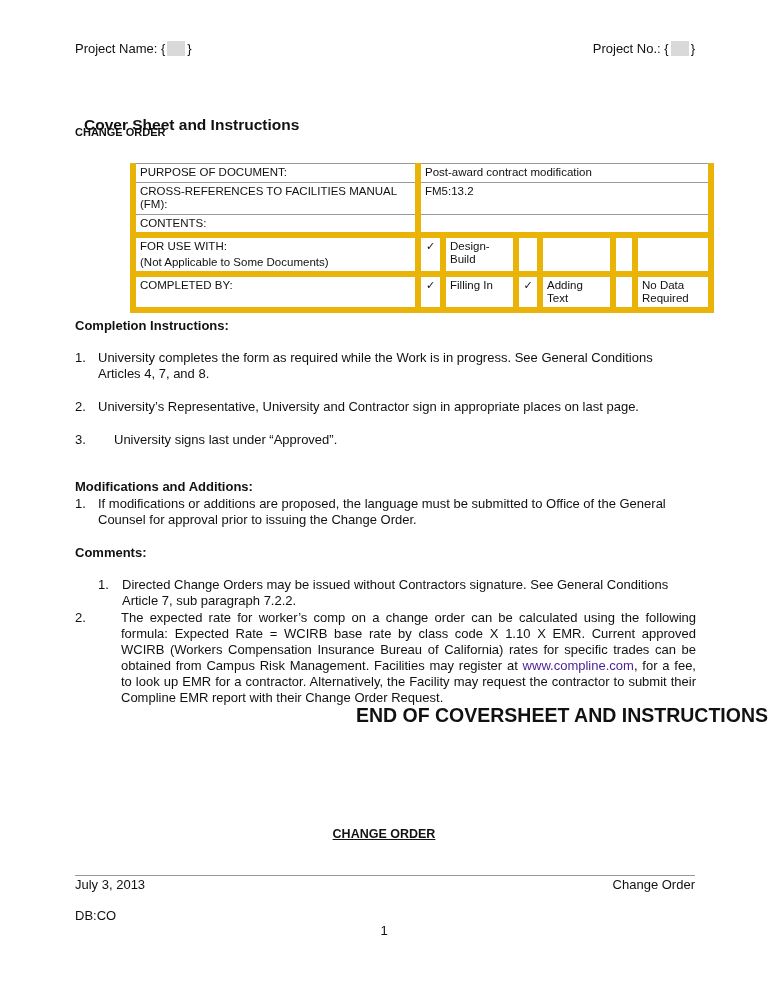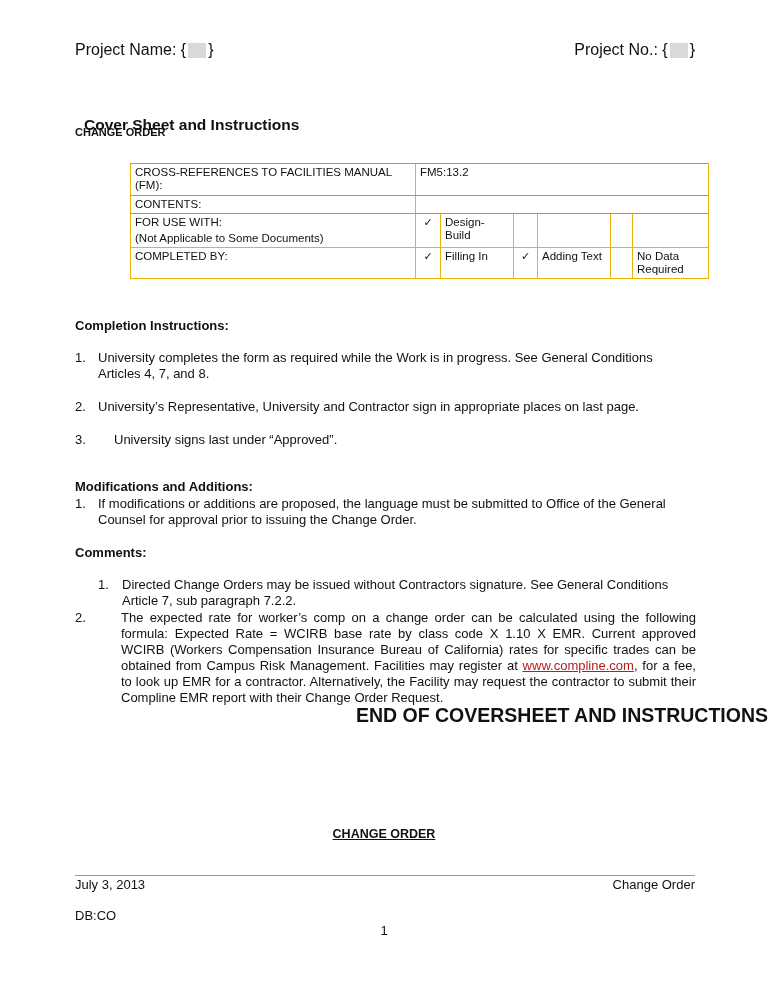--- a/index.html
+++ b/index.html
@@ -1,31 +1,31 @@
 <!DOCTYPE html>
 <html><head>
 <meta charset="utf-8">
 <style>
   html, body { margin:0; padding:0; background:#fff; }
   body { width:768px; height:994px; position:relative; overflow:hidden;
          font-family:"Liberation Sans", sans-serif; color:#111; font-size:13px; }
   .abs { position:absolute; }
   .field { display:inline-block; background:#d9d9d9; width:18px; height:15px; vertical-align:-3px; margin:0 2px; }
-  .hdr { font-size:16px; }
+  .hdr { font-size:13px; }
   h1.title { position:absolute; left:75px; top:107px; margin:9px; font-size:15.5px; font-weight:bold; }
   .subtitle { position:absolute; left:75px; top:126px; font-size:11px; font-weight:bold; }
   table.info { position:absolute; left:130px; top:163px; width:578px; border-collapse:collapse; font-size:11.5px; table-layout:fixed; }
-  table.info td { border:1px solid #eab308; padding:2px 4px; vertical-align:top; line-height:13px; }
+  table.info td { border:6px solid #eab308; padding:2px 4px; vertical-align:top; line-height:13px; }
   table.info tr.thin td { border-top:1px solid #999; border-bottom:1px solid #999; }
   .chk { text-align:center; font-size:11px; }
   .section { position:absolute; left:75px; font-weight:bold; font-size:13px; }
   .para { position:absolute; font-size:13px; line-height:16px; }
   .num { position:absolute; }
   .justify { text-align:justify; }
-  a.link { color:#b91c1c; text-decoration:underline; }
+  a.link { color:#4c1d95; }
   .endtitle { position:absolute; left:0; width:768px; top:704px; text-align:right; font-weight:bold; font-size:19.5px; }
   .co { position:absolute; left:0; width:768px; top:827px; text-align:center; font-weight:bold; font-size:12.5px; text-decoration:underline; }
   .footline { position:absolute; left:75px; top:875px; width:620px; height:0; border-top:1px solid #999; }
 </style>
 </head>
 <body>
 
 <div class="abs hdr" style="left:75px; top:41px;">
   <span>Project Name:</span>
   <span>{</span><span class="field"></span><span>}</span>
@@ -42,20 +42,24 @@
   <colgroup>
     <col style="width:285px">
       <col style="width:25px">
       <col style="width:73px">
       <col style="width:24px">
       <col style="width:73px">
       <col style="width:22px">
       <col style="width:76px">
   </colgroup>
   <tbody>
+      <tr class="thin" style="height:19px">
+    <td>PURPOSE OF DOCUMENT:</td>
+    <td colspan="6">Post-award contract modification</td>
+  </tr>
   <tr class="thin" style="height:32px">
     <td>CROSS-REFERENCES TO FACILITIES MANUAL (FM):</td>
     <td colspan="6">FM5:13.2</td>
   </tr>
   <tr class="thin" style="height:18px">
     <td>CONTENTS:</td>
     <td colspan="6"></td>
   </tr>
   <tr style="height:34px">
     <td>

